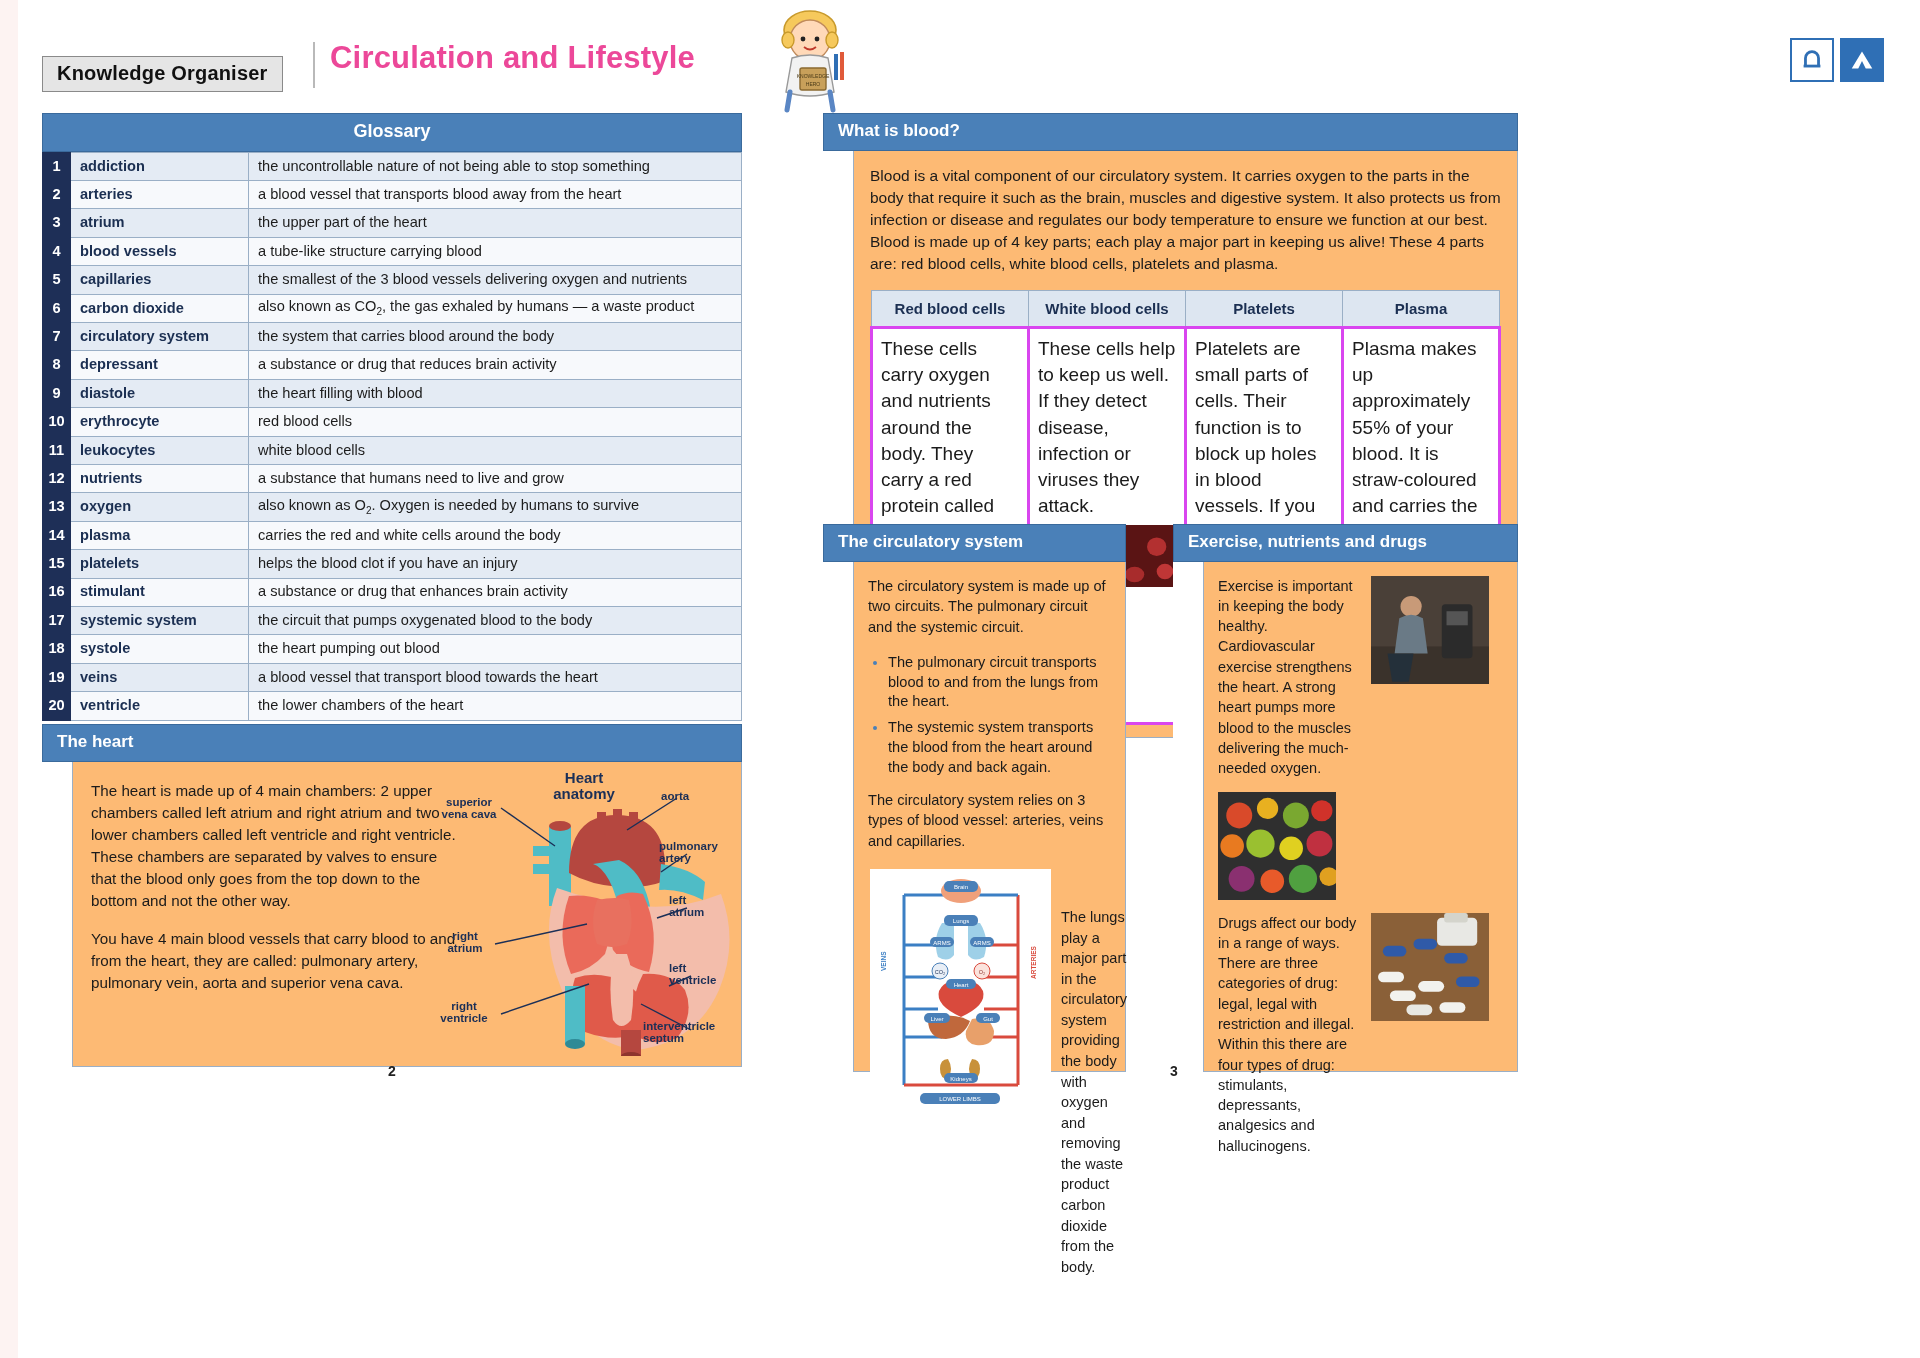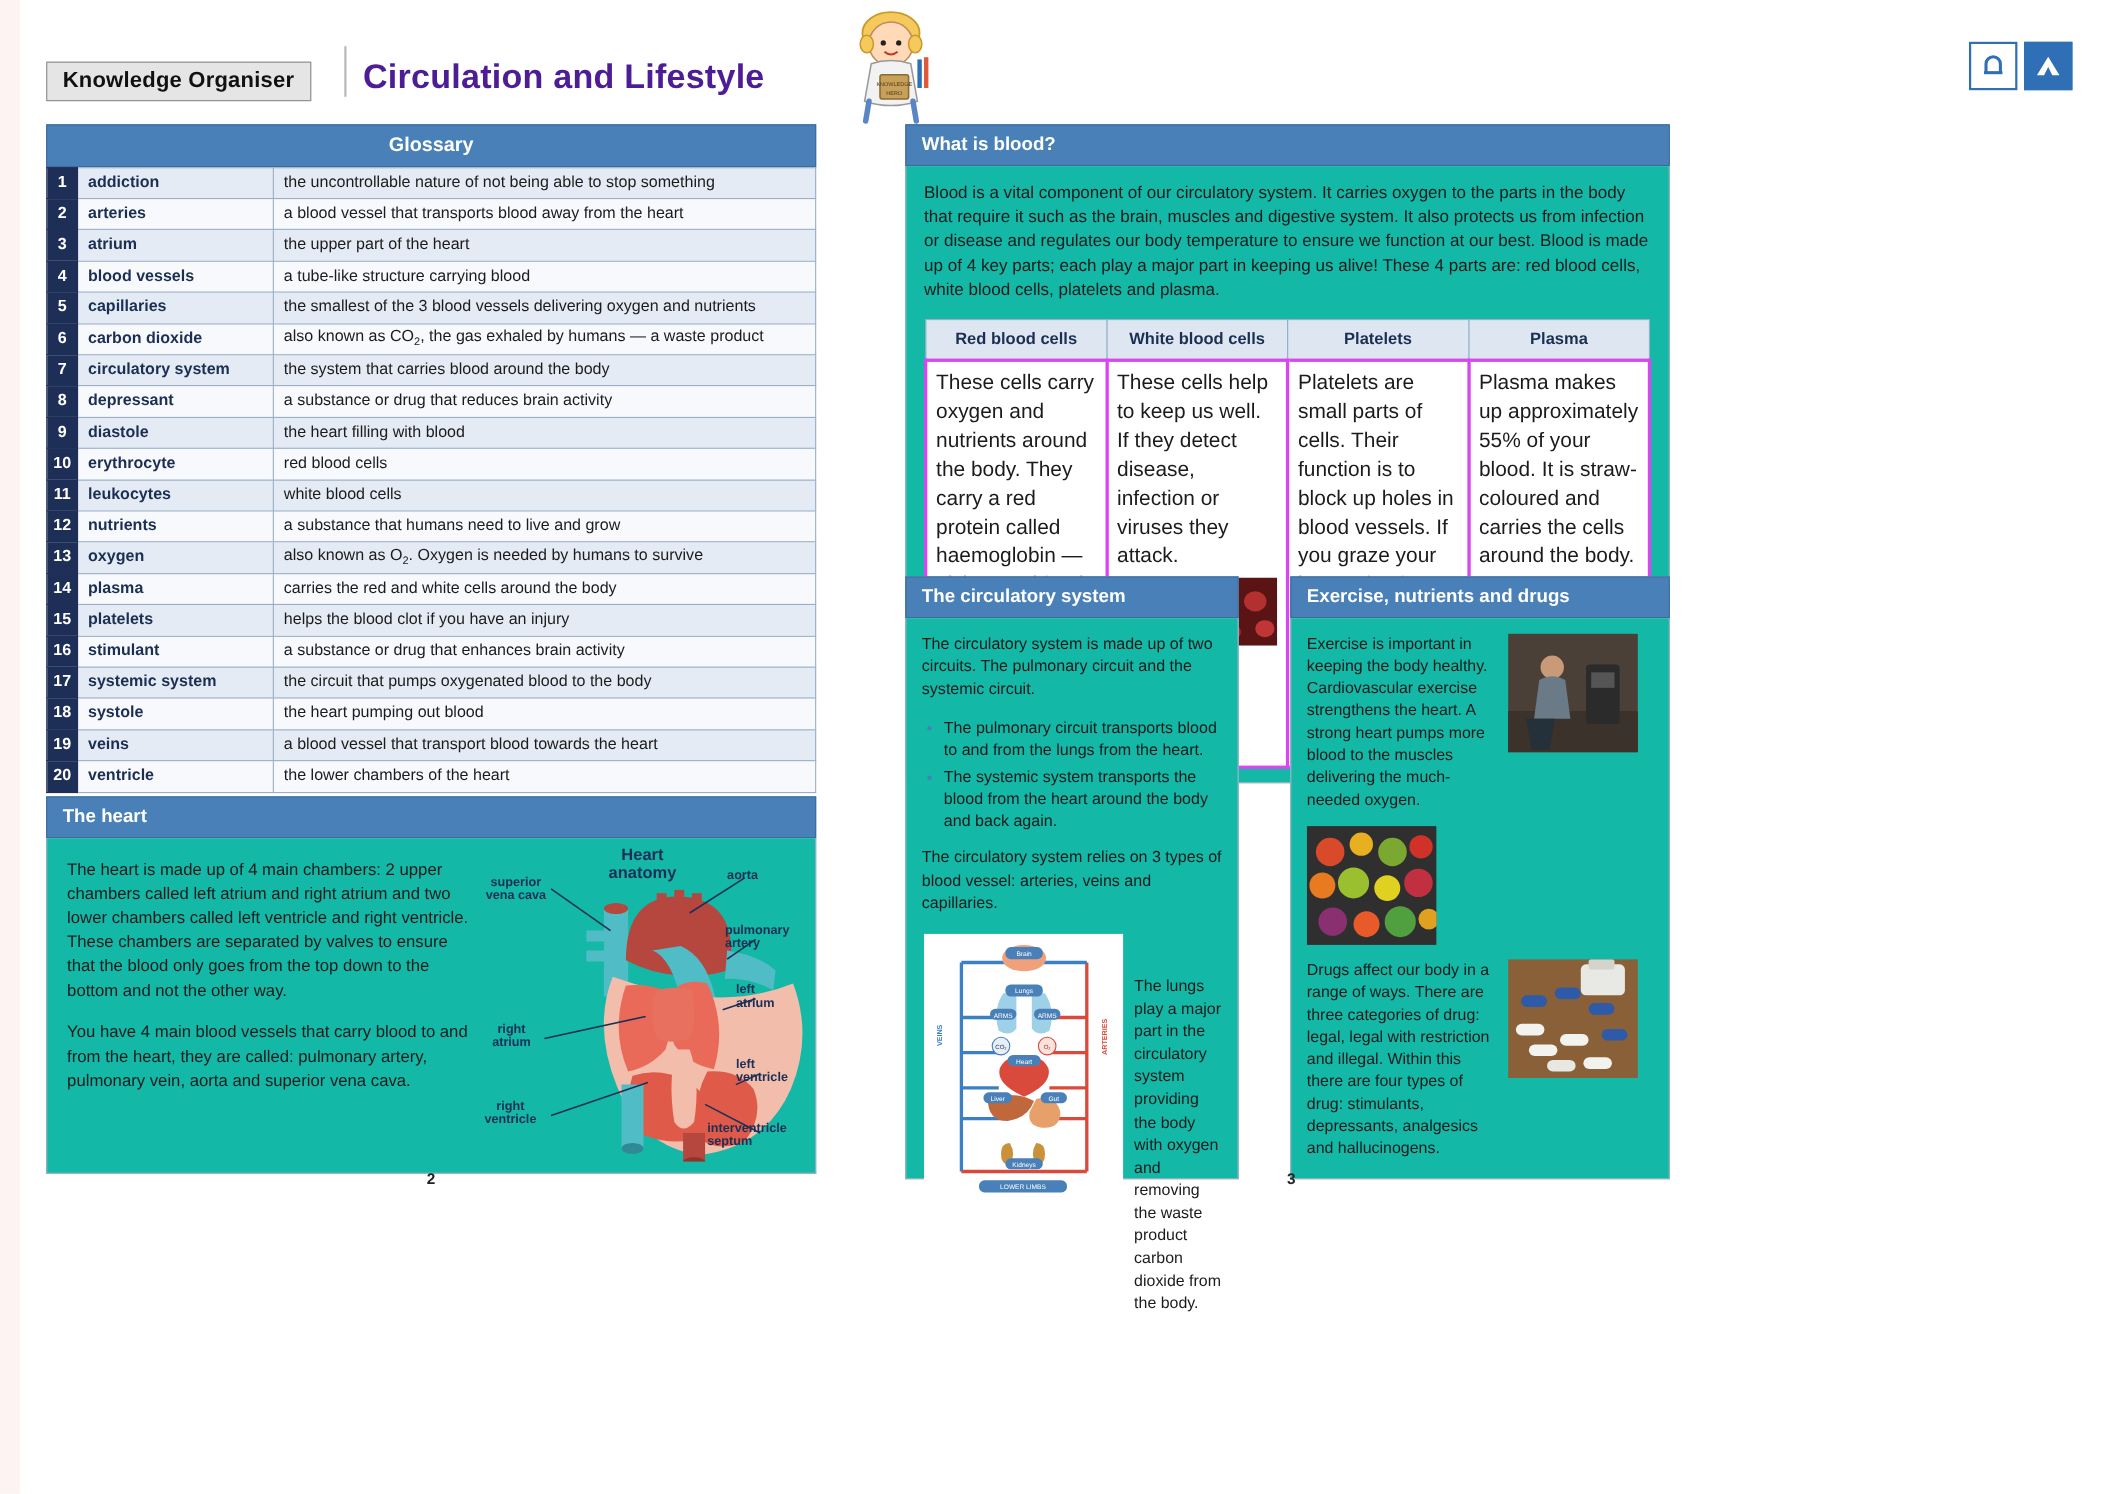--- a/index.html
+++ b/index.html
@@ -19,42 +19,42 @@
   .ko-badge {
     position:absolute; left:42px; top:56px;
     border:1px solid #8a8a8a; background:#e5e5e5;
     padding:6px 14px 8px 14px;
     font-size:20px; font-weight:bold; letter-spacing:.2px; color:#111;
     line-height:1;
   }
   .title-divider { position:absolute; left:313px; top:42px; width:2px; height:46px; background:#b9b9b9; }
   .main-title {
     position:absolute; left:330px; top:40px;
-    font-size:31px; font-weight:bold; color:#4c1d95; letter-spacing:.2px;margin-top:12px;
+    font-size:31px; font-weight:bold; color:#ec4899; letter-spacing:.2px;
   }
   
   .mascot { position:absolute; left:750px; top:6px; width:120px; height:108px; }
 
   
   .logo-wrap { position:absolute; right:36px; top:38px; display:flex; gap:6px; }
   .logo-box { width:44px; height:44px; border:2px solid #2f6fb5; display:flex; align-items:center; justify-content:center; background:#fff; }
   .logo-box.filled { background:#2f6fb5; border-color:#2f6fb5; }
 
   
   .panel { position:absolute; background:#fff; }
   .panel-head {
     background:#4a80b8; color:#fff; font-weight:bold;
     font-size:17px; padding:7px 14px 9px 14px; line-height:1.15;
     border:1px solid #3a6a9c;
   }
   .panel-head.center { text-align:center; font-size:18px; }
   .panel-body {
     border:1px solid #9aafc6; border-top:none;
-    background:#14b8a6; padding:14px 16px 16px 16px;
-    font-size:15.5px; line-height:1.42; color:#1b1b1b;
+    background:#fdba74; padding:14px 16px 16px 16px;
+    font-size:15.5px; line-height:1.42; color:#1b1b1b;margin-left:30px;
   }
   .panel-body p { margin:0 0 15px 0; }
   .panel-body p:last-child { margin-bottom:0; }
 
   
   #glossary { left:42px; top:113px; width:700px; }
   .gloss-table { width:100%; border-collapse:collapse; table-layout:fixed; }
   .gloss-table td { border:1px solid #9aafc6; font-size:14.6px; line-height:1.2; height:28.4px; }
   .g-num {
     width:28px; background:#1e2f57; color:#fff; font-weight:bold;

